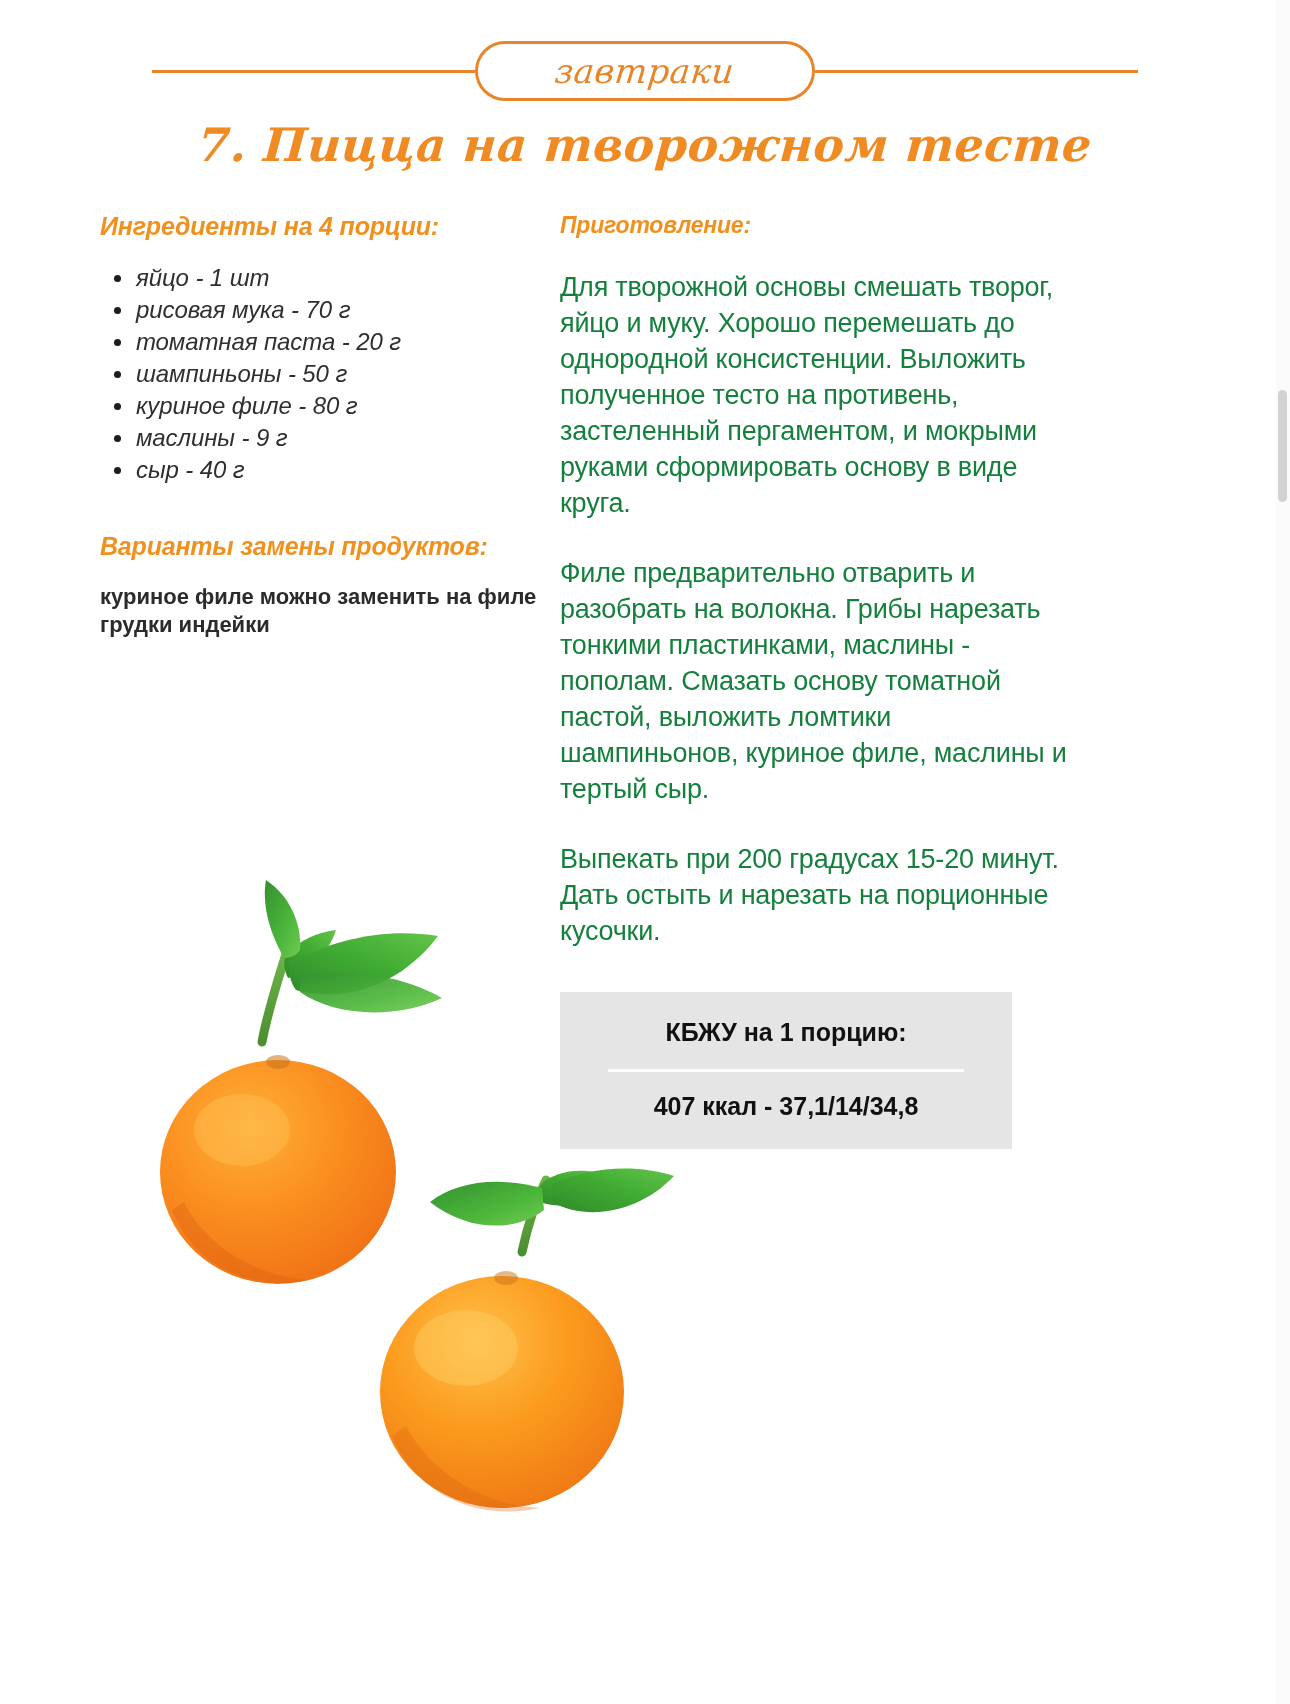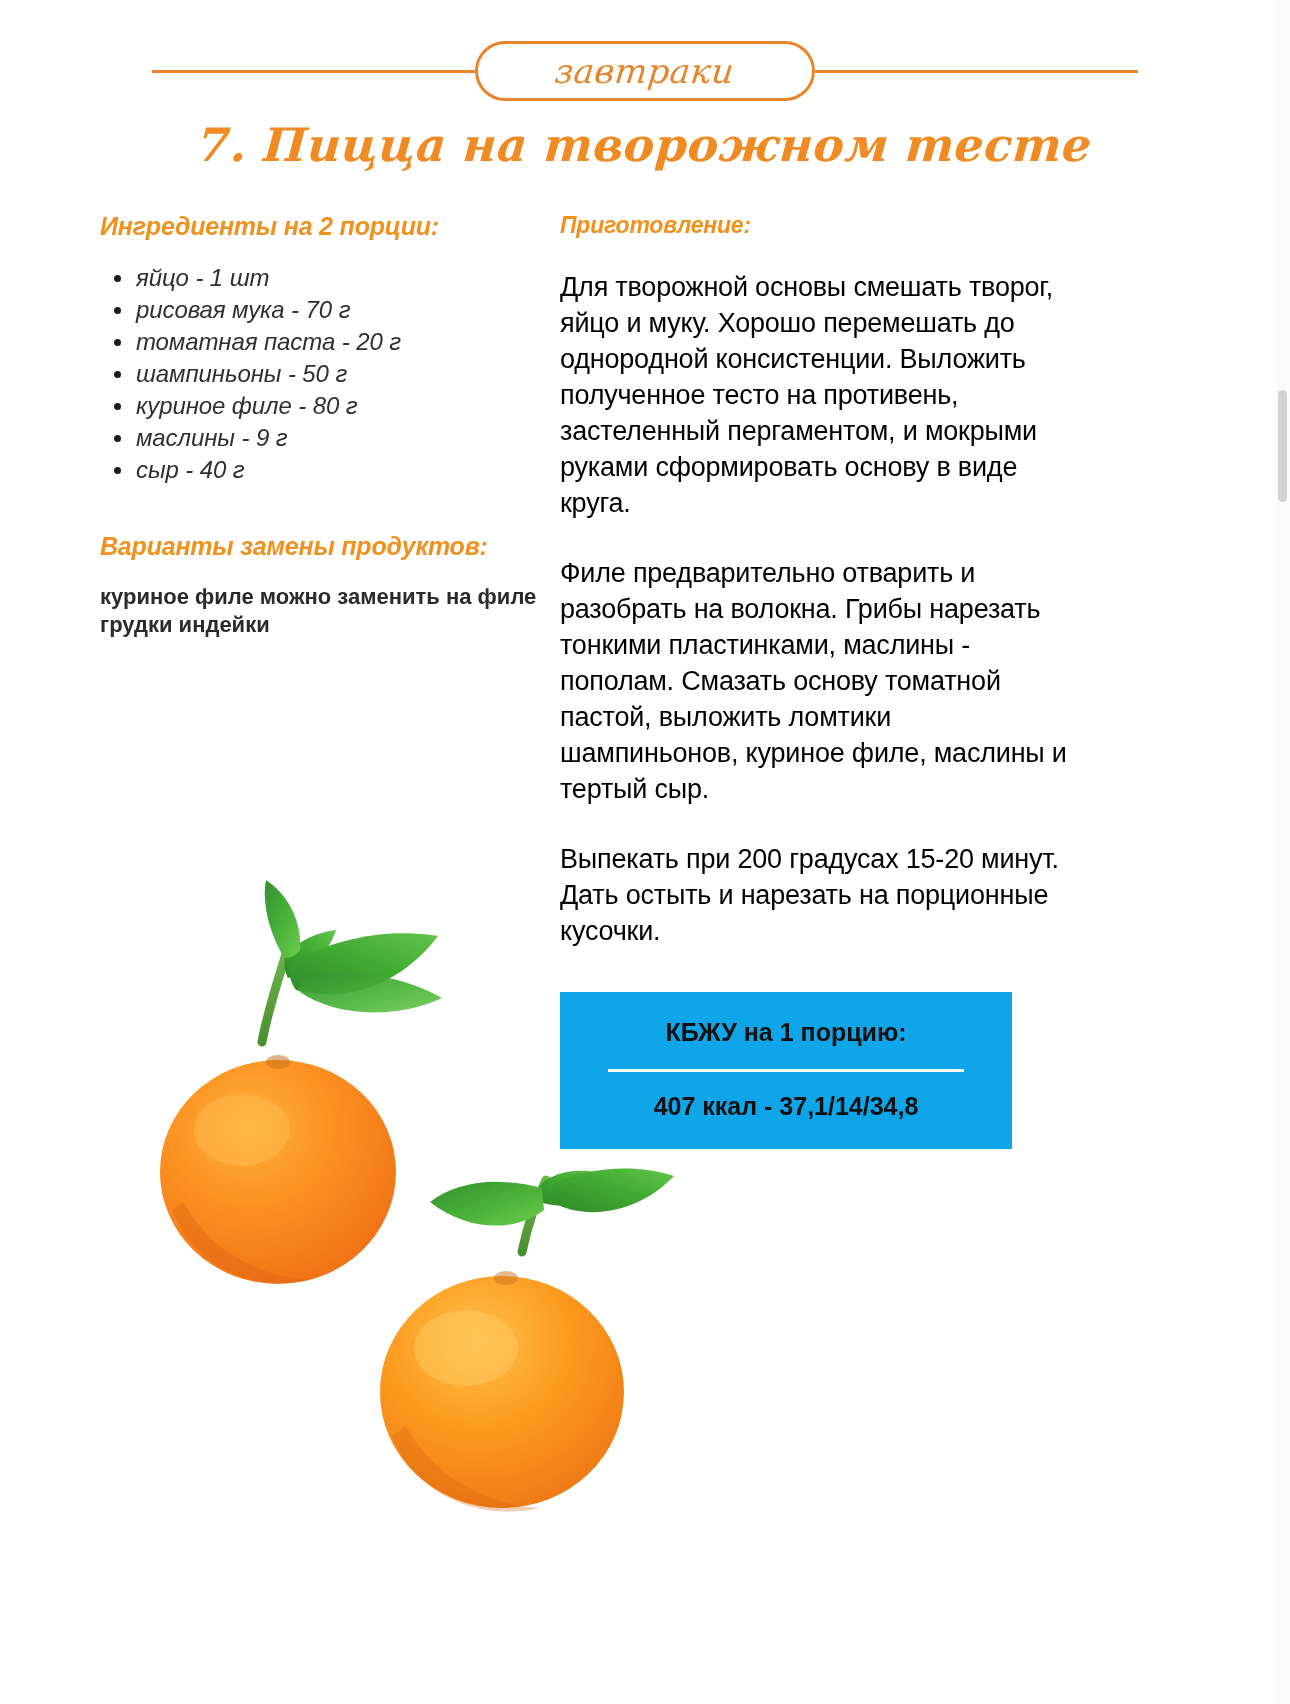--- a/index.html
+++ b/index.html
@@ -143,33 +143,33 @@
     font-size: 22px;
     line-height: 28px;
     color: #2b2b2b;
     margin: 0;
     font-weight: bold;
   }
 
   .prep-paragraph {
     font-size: 27px;
     line-height: 36px;
-    color: #000000;
+    color: #15803d;
     margin: 0 11px 34px 0;
     letter-spacing: -0.2px;
   }
   .prep-paragraph:last-of-type { margin-bottom: 0; }
 
   
   .nutrition-box {
     position: absolute;
     left: 560px;
     top: 992px;
     width: 452px;
-    background: #0ea5e9;
+    background: #e5e5e5;
     padding: 26px 20px 28px 20px;
     box-sizing: border-box;
     text-align: center;
   }
   .nutrition-title {
     font-size: 25px;
     font-weight: bold;
     color: #111111;
     margin: 0;
   }
@@ -224,21 +224,21 @@
       <span>завтраки</span>
     </div>
     <div class="band-line right"></div>
   </div>
 
   <div class="recipe-title">7. Пицца на творожном тесте</div>
 
   <div class="columns">
 
     <div class="col-left">
-      <p class="section-heading">Ингредиенты на 2 порции:</p>
+      <p class="section-heading">Ингредиенты на 4 порции:</p>
       <ul class="ingredients">
         <li>яйцо - 1 шт</li>
         <li>рисовая мука - 70 г</li>
         <li>томатная паста - 20 г</li>
         <li>шампиньоны - 50 г</li>
         <li>куриное филе - 80 г</li>
         <li>маслины - 9 г</li>
         <li>сыр - 40 г</li>
       </ul>
 

